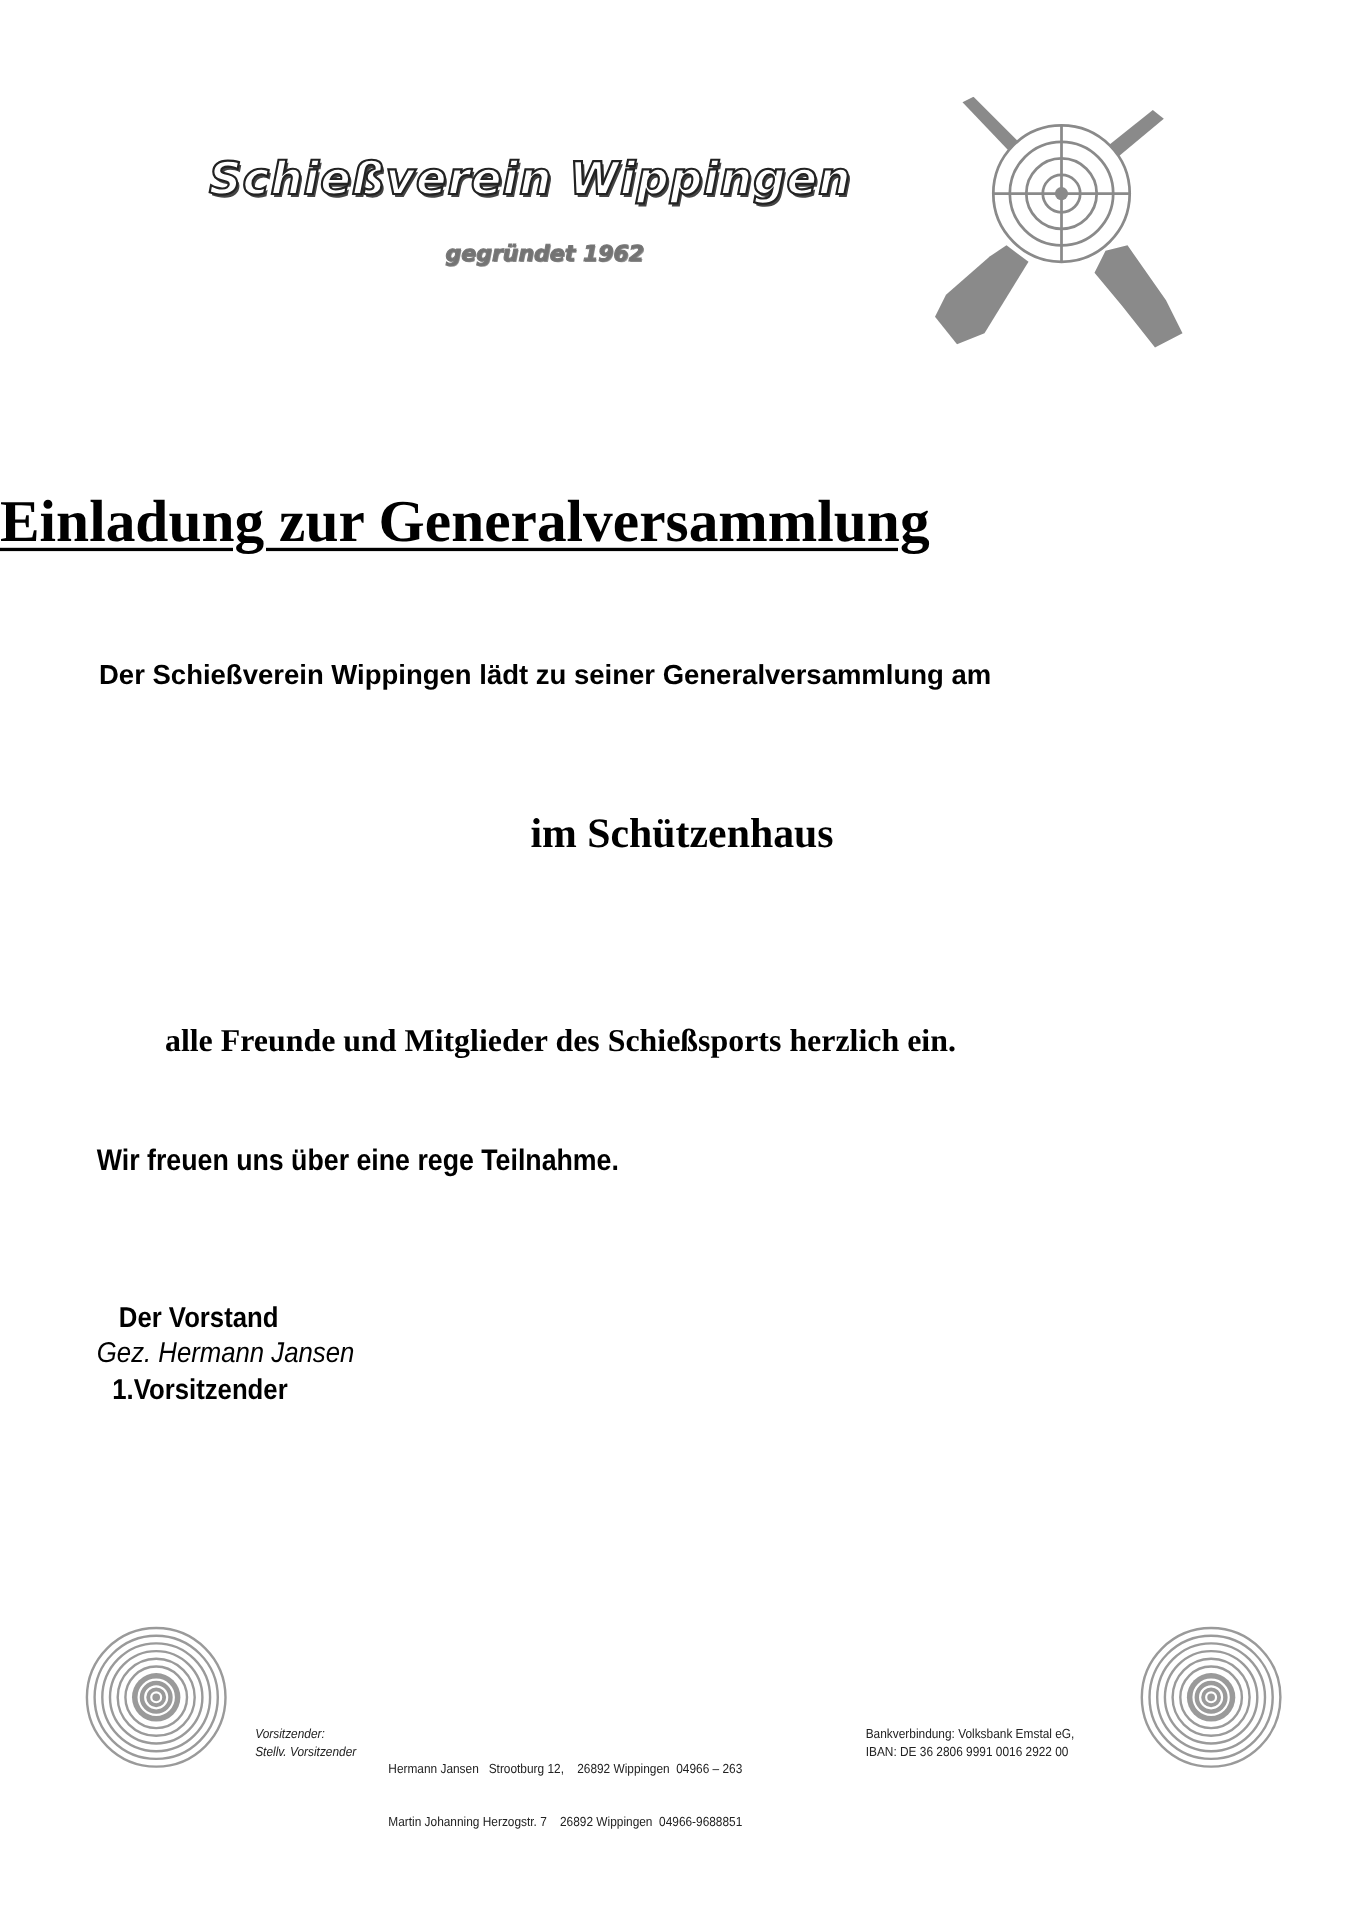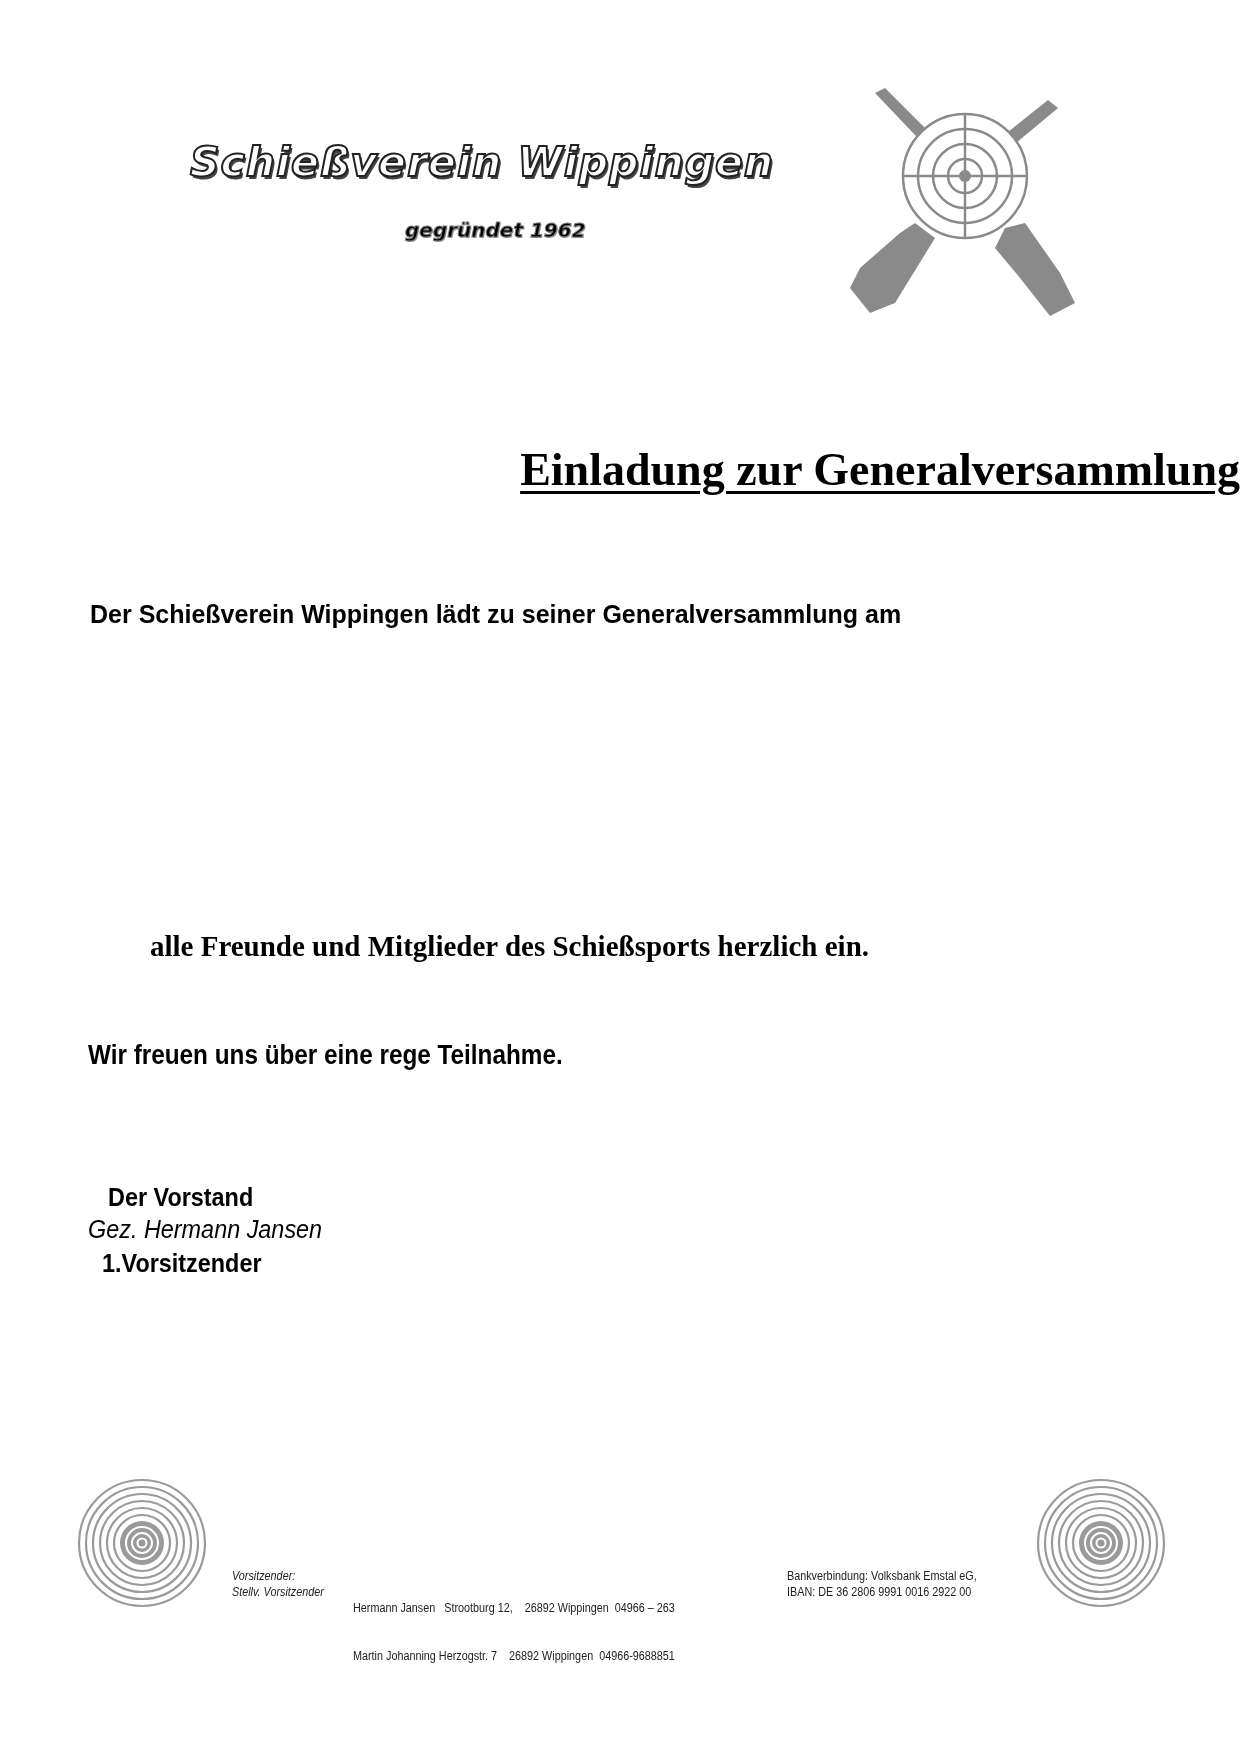--- a/index.html
+++ b/index.html
@@ -8,27 +8,27 @@
 
     .logo-title {
       left: 190px; top: 138px; width: 640px;
       font-family: "DejaVu Sans", sans-serif; font-style: italic; font-weight: bold;
       font-size: 41px; letter-spacing: 1px; color: #ffffff;
       -webkit-text-stroke: 2px #222; text-shadow: 2px 3px 0 #444;
     }
     .logo-sub {
       left: 405px; top: 218px; width: 220px;
       font-family: "DejaVu Sans", sans-serif; font-style: italic; font-weight: bold;
-      font-size: 20px; color: #000000; -webkit-text-stroke: 1px #777; text-shadow: 1px 1px 0 #999;
+      font-size: 20px; color: #737373; -webkit-text-stroke: 1px #777; text-shadow: 1px 1px 0 #999;
     }
     .emblem { left: 820px; top: 88px; width: 290px; height: 240px; }
 
     .heading {
-      left: 0; width: 1240px; top: 443px; text-align: right;
-      font-family: "Liberation Serif", serif; font-weight: bold; font-size: 46px;
+      left: 0; width: 1240px; top: 443px; text-align: left;
+      font-family: "Liberation Serif", serif; font-weight: bold; font-size: 54px;
       text-decoration: underline; text-decoration-thickness: 3px; text-underline-offset: 6px;
     }
     .intro {
       left: 90px; top: 600px; width: 1100px;
       font-family: Liberation Sans, sans-serif; font-weight: bold; font-size: 25px;
     }
     .event {
       left: 0; width: 1240px; top: 735px; text-align: center;
       font-family: "Liberation Serif", serif; font-weight: bold; font-size: 38px; line-height: 47px;
     }
@@ -82,20 +82,21 @@
     <line x1="83" y1="88" x2="207" y2="88"></line>
     <line x1="145" y1="26" x2="145" y2="150"></line>
   </g>
   <circle cx="145" cy="88" r="6" fill="#8a8a8a"></circle>
 </svg>
 
 <div class="abs heading">Einladung zur Generalversammlung</div>
 <div class="abs intro">Der Schießverein Wippingen lädt zu seiner Generalversammlung am</div>
 
 <div class="abs event">
+  <div>im Schützenhaus</div>
 </div>
 
 <div class="abs invite">alle Freunde und Mitglieder des Schießsports herzlich ein.</div>
 <div class="abs closing">Wir freuen uns über eine rege Teilnahme.</div>
 
 <div class="abs sig sig-board">Der Vorstand</div>
 <div class="abs sig sig-name">Gez. Hermann Jansen</div>
 <div class="abs sig sig-role">1.Vorsitzender</div>
 
 <svg class="abs target target-left" viewBox="0 0 130 130">

